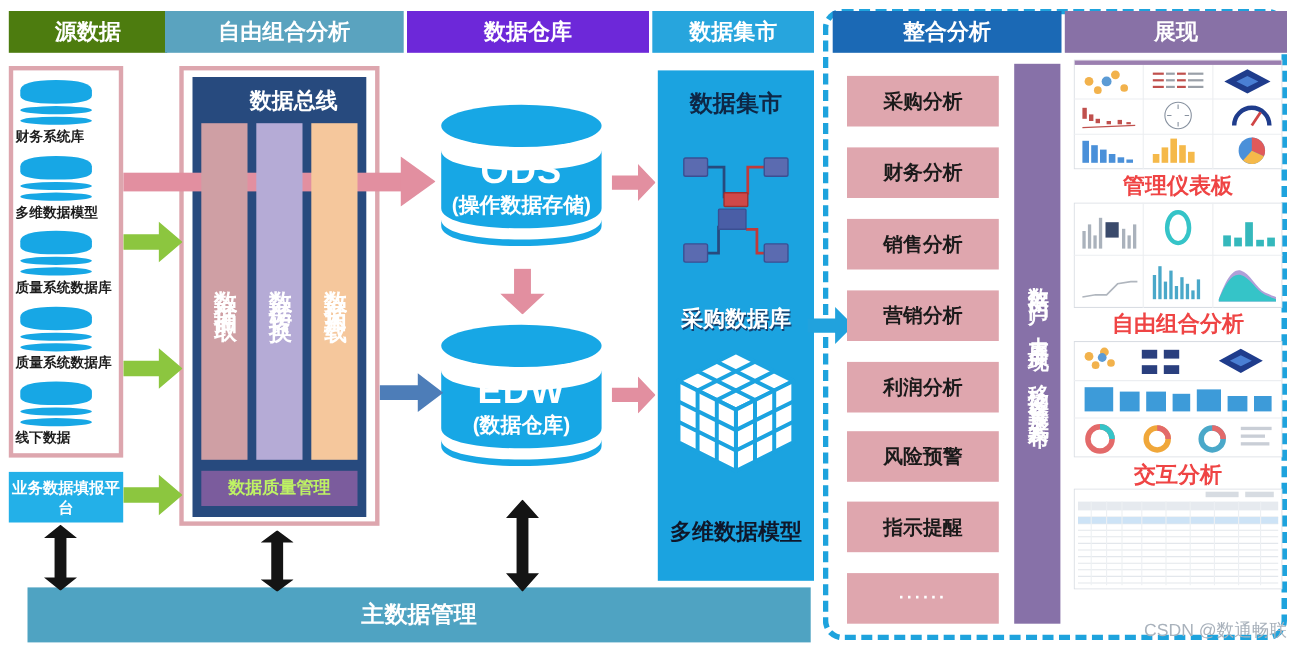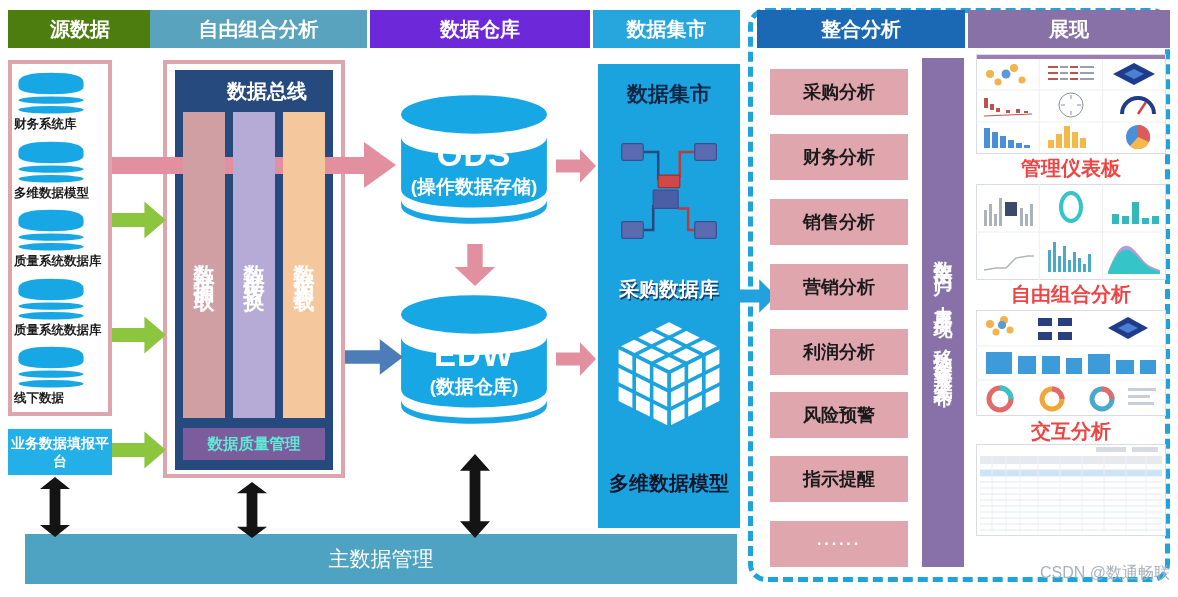--- a/index.html
+++ b/index.html
@@ -20,21 +20,21 @@
   .etl-outer{position:absolute;left:163px;top:60px;width:182px;height:418px;background:#ffffff;
              border:4px solid #dda6ae;box-sizing:border-box;}
   .etl-navy{position:absolute;left:175px;top:70px;width:158px;height:400px;background:#274a7e;}
   .etl-title{position:absolute;left:175px;top:78px;width:184px;text-align:center;color:#fff;
              font-size:20px;font-weight:bold;z-index:3;}
   .etl-bar{position:absolute;top:112px;width:42px;height:306px;z-index:3;display:flex;
            align-items:center;justify-content:center;}
   .vtext{writing-mode:vertical-rl;text-orientation:upright;color:#ffffff;font-weight:bold;}
   .etl-bar .vtext{font-size:21px;letter-spacing:9px;}
   .etl-quality{position:absolute;left:183px;top:428px;width:142px;height:32px;background:#7b5c9d;
-               color:#5eead4;font-size:15.5px;font-weight:bold;text-align:center;line-height:32px;z-index:3;}
+               color:#bef264;font-size:15.5px;font-weight:bold;text-align:center;line-height:32px;z-index:3;}
   
   .shaft{position:absolute;left:112px;top:157px;width:256px;height:17px;background:#e28fa0;z-index:2;}
   .head{position:absolute;left:364px;top:142px;width:32px;height:46px;background:#e28fa0;
         clip-path:polygon(0 0,100% 50%,0 100%);z-index:2;}
   .arr{position:absolute;clip-path:polygon(0 34%,60% 34%,60% 8%,100% 50%,60% 92%,60% 66%,0 66%);z-index:5;}
   .arr-down{position:absolute;clip-path:polygon(34% 0,66% 0,66% 55%,92% 55%,50% 100%,8% 55%,34% 55%);z-index:5;}
   .varrow{position:absolute;background:#141414;z-index:5;
           clip-path:polygon(50% 0,100% 20%,68% 20%,68% 80%,100% 80%,50% 100%,0 80%,32% 80%,32% 20%,0 20%);}
   
   .cyl-big{position:absolute;left:393px;width:162px;height:160px;}
@@ -56,21 +56,21 @@
   .portal{position:absolute;left:922px;top:58px;width:42px;height:509px;background:#8771a8;z-index:6;
           display:flex;align-items:center;justify-content:center;}
   .portal .vtext{font-size:19px;letter-spacing:5px;}
   
   .thumb{position:absolute;left:976px;width:190px;z-index:6;}
   .plabel{position:absolute;left:976px;width:190px;text-align:center;color:#ef4444;font-size:20px;
           font-weight:bold;z-index:6;}
   .dashed-frame{position:absolute;left:748px;top:8px;width:422px;height:574px;
                 border:5px dashed #1ea3dd;border-radius:18px;box-sizing:border-box;z-index:1;}
   .master{position:absolute;left:25px;top:534px;width:712px;height:50px;background:#4fa3c2;
-          color:#ffffff;font-size:21px;font-weight:normal;text-align:center;line-height:50px;z-index:4;}
+          color:#ffffff;font-size:21px;font-weight:bold;text-align:center;line-height:50px;z-index:4;}
   .watermark{position:absolute;right:8px;top:563px;color:#a9b2bc;font-size:16px;z-index:7;}
 </style>
 </head>
 <body>
 
 <div id="app">
 
   <div class="dashed-frame"></div>
 
   <div class="hdr" style="left:8px;width:144px;background:#4d7c0f">源数据</div>

